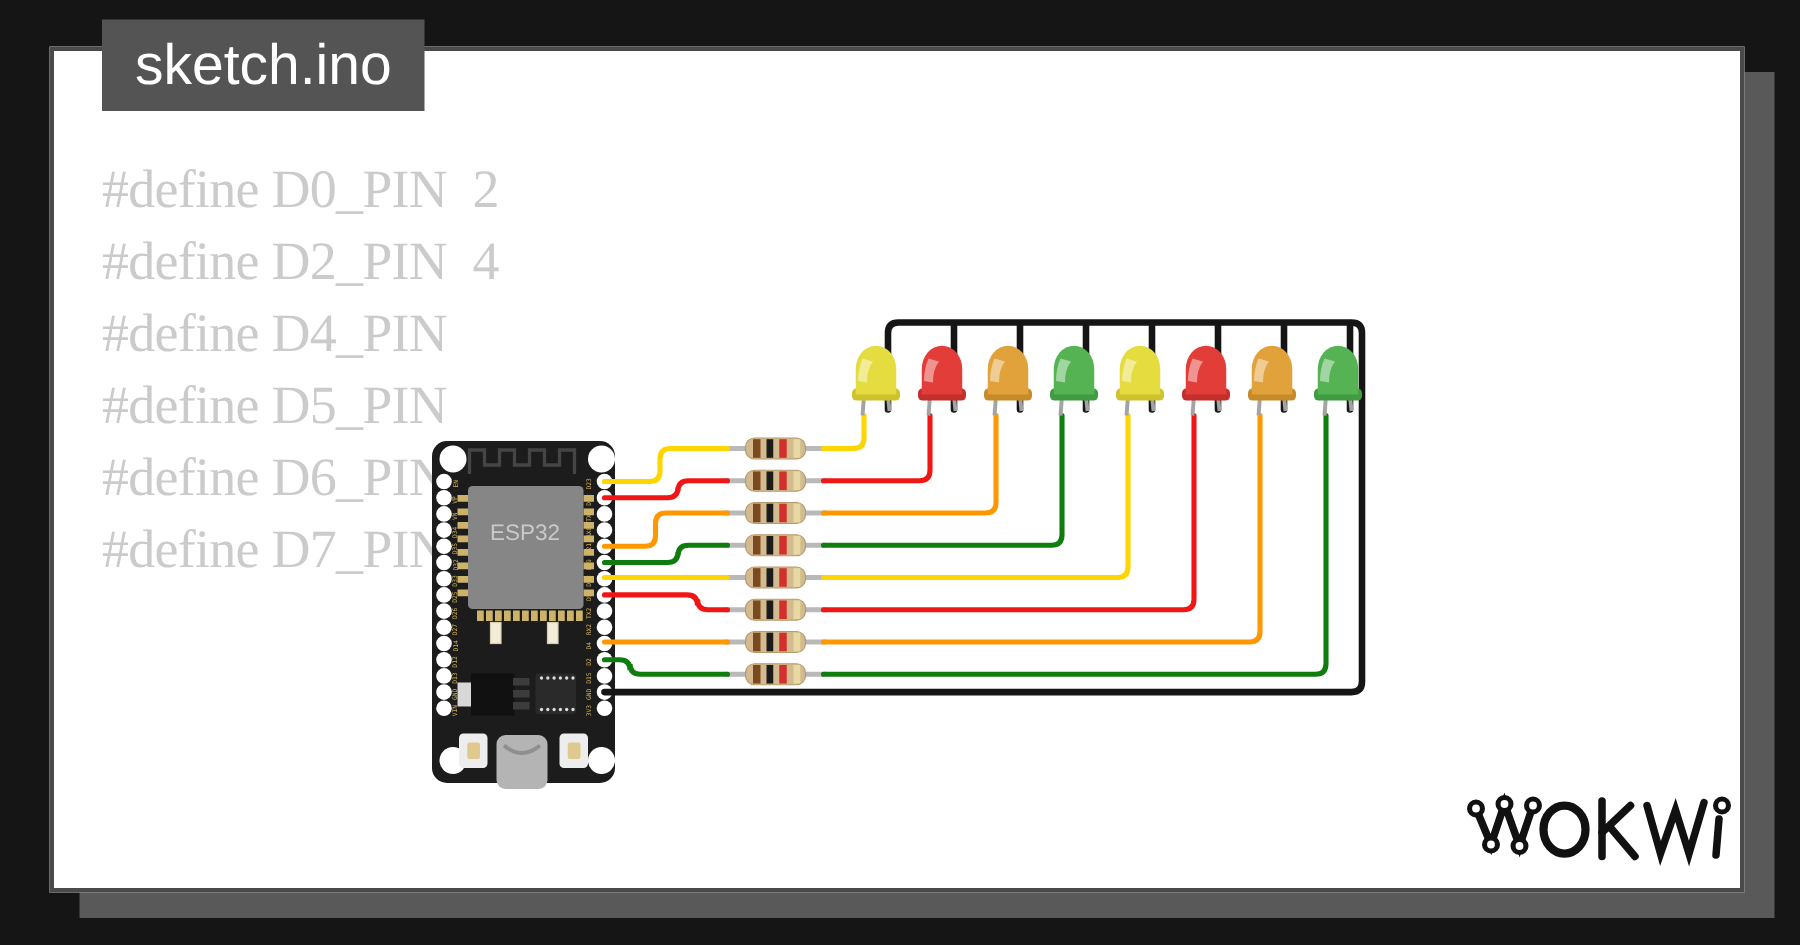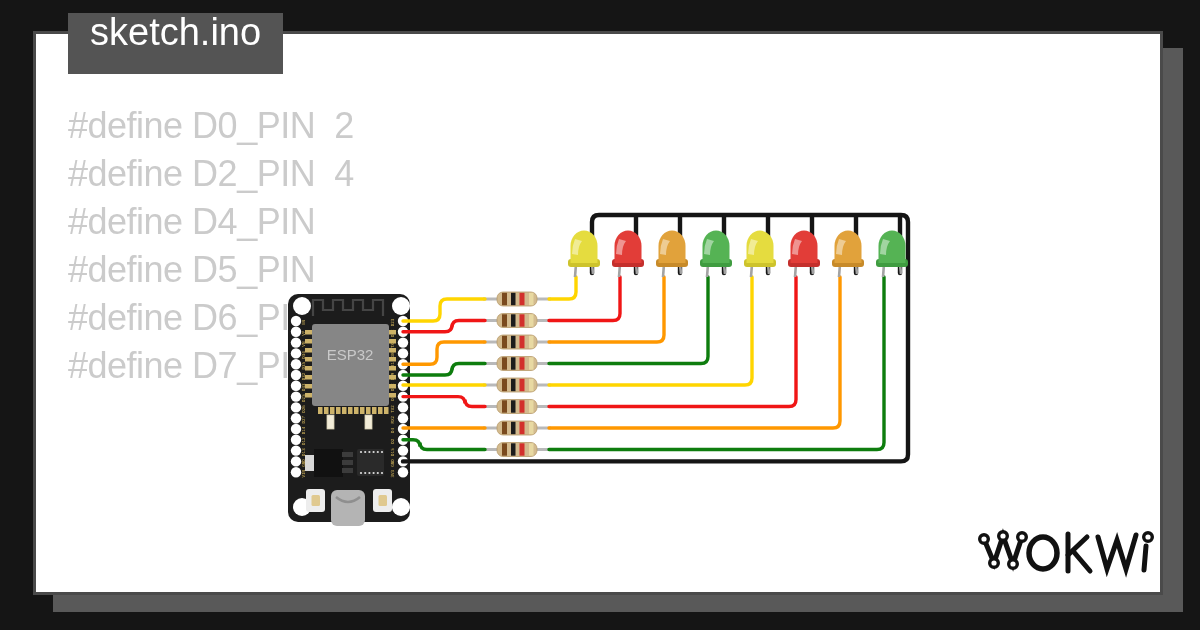--- a/index.html
+++ b/index.html
@@ -4,29 +4,29 @@
 <style>
   html,body{width:1200px;height:630px;margin:0;overflow:hidden;}
   body{background:#151515;font-family:"Liberation Sans",sans-serif;position:relative;}
   .canvas{
     position:absolute;left:33px;top:31px;width:1130px;height:564px;
     background:#ffffff;border:3px solid #4a4a4a;box-sizing:border-box;
     box-shadow:20px 17px 0 0 #595959;
   }
   .tab{
     position:absolute;left:68px;top:13px;height:61px;background:#545454;
-    display:flex;padding:0 22px;z-index:3;
+    display:flex;align-items:center;padding:0 22px;z-index:3;
   }
   .tab span{color:#ffffff;font-size:38px;line-height:1;}
   #code{
     position:absolute;left:68px;top:102px;z-index:1;
   }
   .code-line{
     height:48px;line-height:48px;font-size:36px;color:#cbcbcb;
-    white-space:pre;letter-spacing:-0.5px;
+    white-space:pre;letter-spacing:-0.5px;font-family:Liberation Serif, serif;
   }
   #circuit{position:absolute;left:0;top:0;z-index:2;}
 </style>
 </head>
 <body>
 
 <div class="canvas"></div>
 
 <div class="tab">
   <span>sketch.ino</span>

